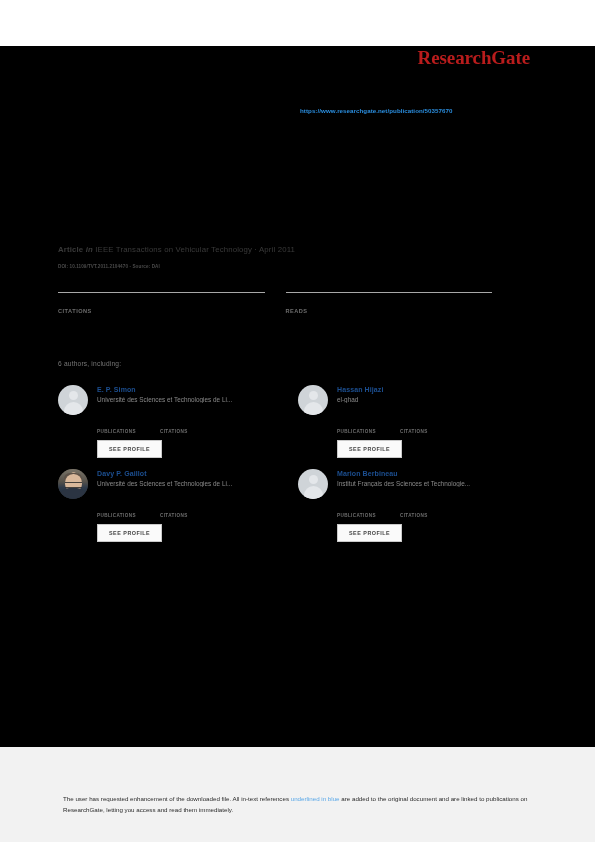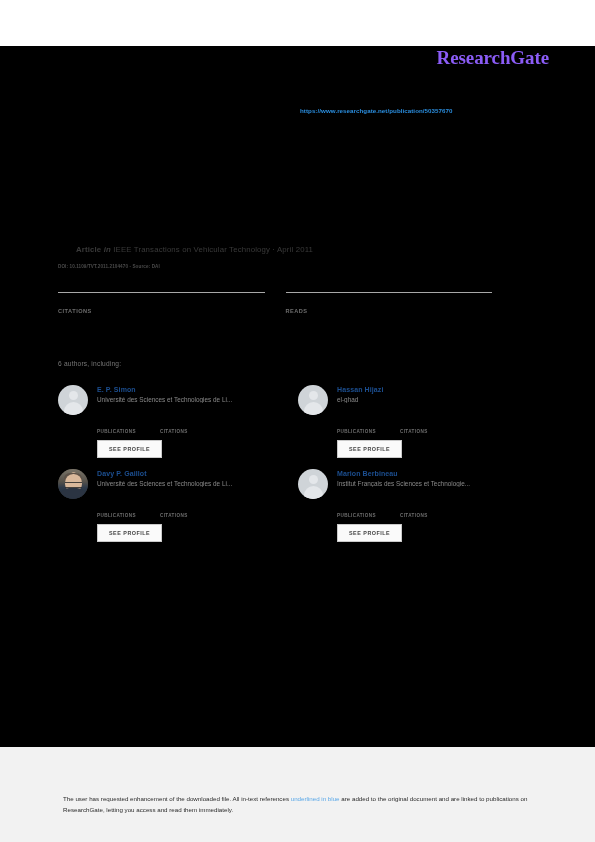--- a/index.html
+++ b/index.html
@@ -35,26 +35,26 @@
   .band-footer {
     position: absolute;
     left: 0; top: 747px;
     width: 595px; height: 95px;
     background: #f2f2f2;
   }
 
   
   .rg-logo {
     position: absolute;
-    right: 46px;
+    right: 65px;
     top: 47px;
     font-family: "Liberation Serif", "DejaVu Serif", serif;
     font-size: 19px;
     font-weight: 700;
-    color: #8b5cf6;
+    color: #b91c1c;
     letter-spacing: -0.1px;
     white-space: nowrap;
   }
 
   
   .rg-url {
     position: absolute;
     left: 300px;
     top: 107px;
     font-size: 6.2px;
@@ -80,21 +80,21 @@
     top: 196px;
     width: 470px;
     color: #000000;
     font-size: 7px;
     line-height: 11px;
   }
 
   
   .article-line {
     position: absolute;
-    left: 76px;
+    left: 58px;
     top: 245px;
     font-size: 7.8px;
     color: #3a3a3a;
     letter-spacing: 0.15px;
     white-space: nowrap;
   }
   .article-line .w-article { font-weight: 700; color: #3a3a3a; }
   .article-line .w-in { font-style: italic; font-weight: 700; color: #3a3a3a; }
   .article-line .w-journal { color: #3a3a3a; }
 

